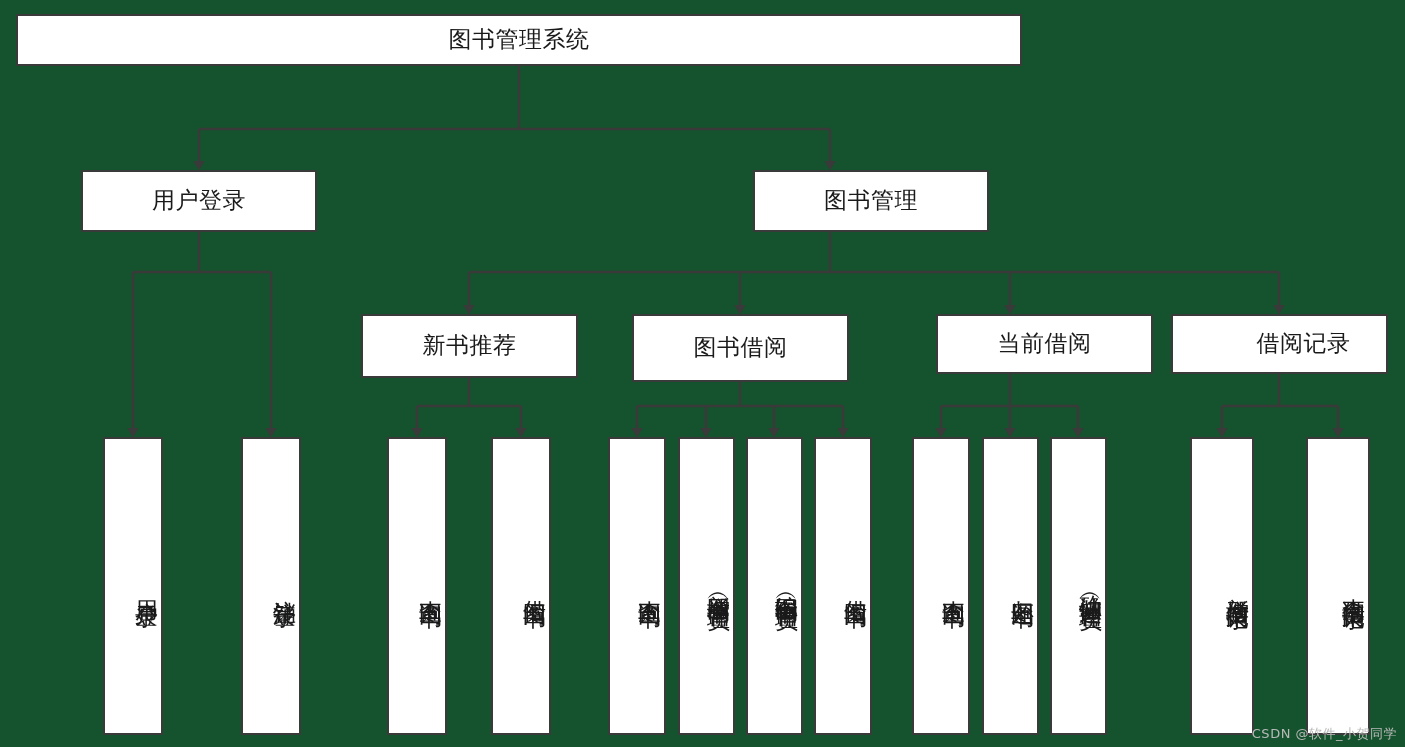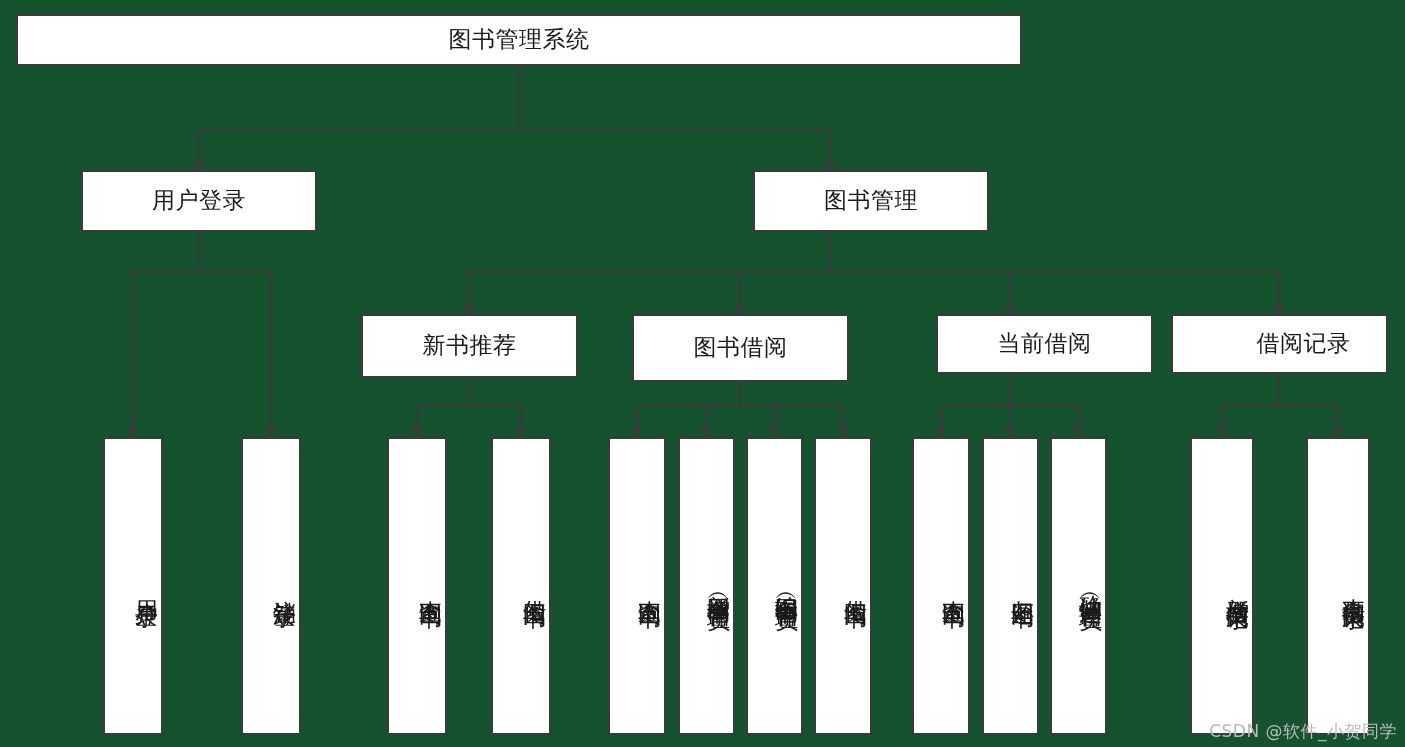--- a/index.html
+++ b/index.html
@@ -52,21 +52,21 @@
   }
   .node.vert span {
     writing-mode: vertical-rl;
     text-orientation: upright;
     display: block;
   }
   #watermark {
     position: absolute;
     right: 8px;
     bottom: 4px;
-    font-size: 17px;
+    font-size: 13px;
     color: #b9b9b9;
     letter-spacing: 0.5px;
     white-space: nowrap;
     font-family: "DejaVu Sans", "Liberation Sans", sans-serif;
   }
 </style>
 </head>
 <body>
 
 <div id="canvas">

